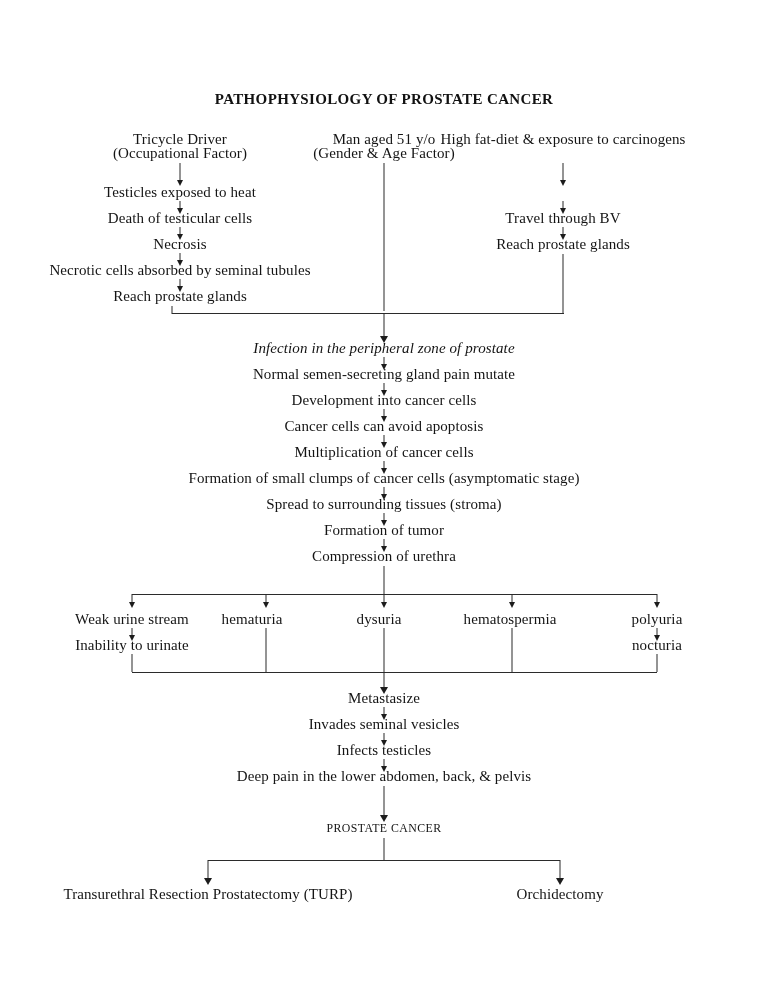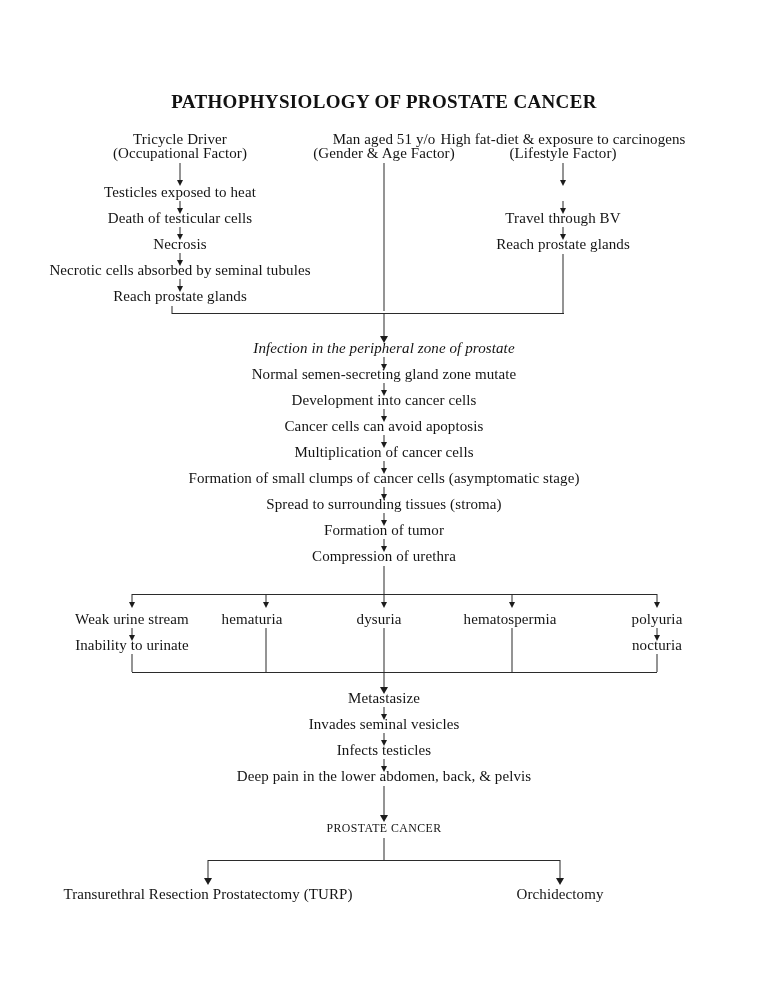--- a/index.html
+++ b/index.html
@@ -30,21 +30,21 @@
     text-align: center;
     transform: translateX(-50%);
     letter-spacing: 0.1px;
   }
   .node.two-line {
     line-height: 13.8px;
     white-space: normal;
   }
   .title {
     position: absolute;
-    font-size: 19px;
+    font-size: 15px;
     font-weight: bold;
     letter-spacing: 0.35px;
     transform: translateX(-50%);
     white-space: nowrap;
     color: #111;
   }
   .cap {
     letter-spacing: 0.45px;
   }
   
@@ -89,21 +89,20 @@
     <div>(Occupational Factor)</div>
   </div>
 
   <div class="node two-line" style="left:384px; top:133px; width:200px;">
     <div>Man aged 51 y/o</div>
     <div>(Gender &amp; Age Factor)</div>
   </div>
 
   <div class="node two-line" style="left:563px; top:133px; width:280px;">
     <div>High fat-diet &amp; exposure to carcinogens</div>
-    <div>(Lifestyle Factor)</div>
   </div>
 
   <div class="vline" style="left:180px; top:163px; height:19px;"></div>
   <div class="arrowhead" style="left:180px; top:180px;"></div>
 
   <div class="vline thick" style="left:384px; top:163px; height:148px;"></div>
 
   <div class="vline" style="left:563px; top:163px; height:19px;"></div>
   <div class="arrowhead" style="left:563px; top:180px;"></div>
 
@@ -139,21 +138,21 @@
   <div class="vline" style="left:563px; top:254px; height:60px;"></div>
 
   <div class="hline" style="left:172px; top:313px; width:392px;"></div>
   <div class="vline thick" style="left:384px; top:313px; height:26px;"></div>
   <div class="arrowhead big" style="left:384px; top:336px;"></div>
 
   <div class="node" style="left:384px; top:342px;font-style:italic;">Infection in the peripheral zone of prostate</div>
   <div class="vline" style="left:384px; top:357px; height:11px;"></div>
   <div class="arrowhead" style="left:384px; top:364px;"></div>
 
-  <div class="node" style="left:384px; top:368px;">Normal semen-secreting gland zone mutate</div>
+  <div class="node" style="left:384px; top:368px;">Normal semen-secreting gland pain mutate</div>
   <div class="vline" style="left:384px; top:383px; height:11px;"></div>
   <div class="arrowhead" style="left:384px; top:390px;"></div>
 
   <div class="node" style="left:384px; top:394px;">Development into cancer cells</div>
   <div class="vline" style="left:384px; top:409px; height:11px;"></div>
   <div class="arrowhead" style="left:384px; top:416px;"></div>
 
   <div class="node" style="left:384px; top:420px;">Cancer cells can avoid apoptosis</div>
   <div class="vline" style="left:384px; top:435px; height:11px;"></div>
   <div class="arrowhead" style="left:384px; top:442px;"></div>

